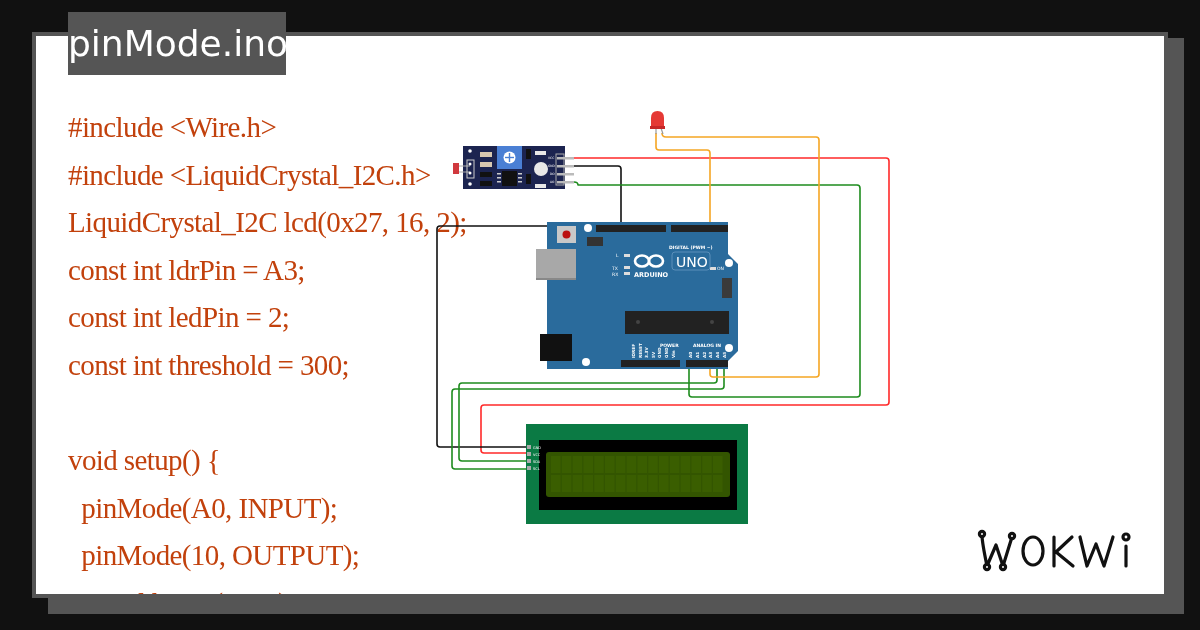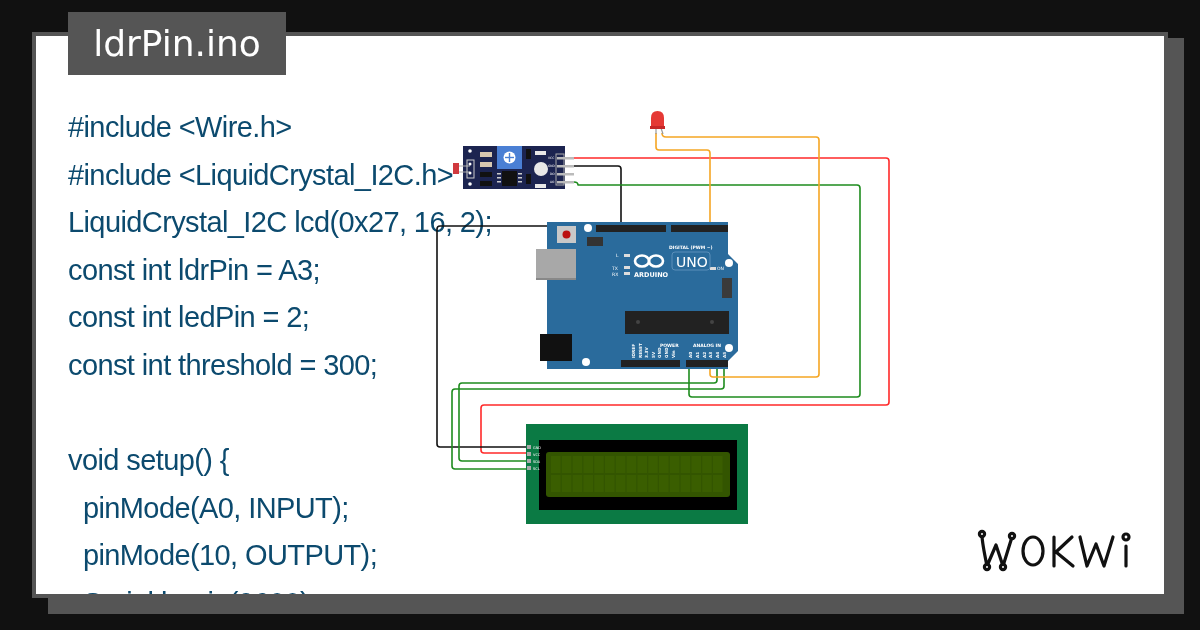--- a/index.html
+++ b/index.html
@@ -1,35 +1,35 @@
 <!DOCTYPE html>
 <html><head>
 <meta charset="utf-8">
 <style>
   html,body{margin:0;padding:0;}
   body{width:1200px;height:630px;background:#111111;position:relative;overflow:hidden;font-family:"DejaVu Sans",sans-serif;}
   .card-shadow{position:absolute;left:48px;top:38px;width:1136px;height:576px;background:#555555;}
   .card{position:absolute;left:32px;top:32px;width:1136px;height:566px;background:#555555;}
   .card-inner{position:absolute;left:4px;top:4px;right:4px;bottom:4px;background:#ffffff;overflow:hidden;}
   .file-tab{position:absolute;left:68px;top:12px;width:218px;height:63px;background:#555555;color:#ffffff;font-family:"DejaVu Sans",sans-serif;font-size:36px;line-height:63px;text-align:center;letter-spacing:0px;z-index:5;}
-  .code{position:absolute;left:32px;top:68px;margin:0;font-family:Liberation Sans, sans-serif;font-size:29px;line-height:47.6px;color:#0c4a6e;white-space:pre;letter-spacing:-0.6px;}
+  .code{position:absolute;left:32px;top:68px;margin:0;font-family:Liberation Serif, serif;font-size:29px;line-height:47.6px;color:#c2410c;white-space:pre;letter-spacing:-0.6px;}
   .code .line{display:block;height:47.6px;}
   svg.circuit{position:absolute;left:0;top:0;width:1200px;height:630px;z-index:3;}
   .wokwi{position:absolute;left:976px;top:528px;z-index:4;}
 </style>
 </head>
 <body>
 
 <div class="card-shadow"></div>
 <div class="card">
   <div class="card-inner">
     <pre class="code"><span class="line">#include &lt;Wire.h&gt;</span><span class="line">#include &lt;LiquidCrystal_I2C.h&gt;</span><span class="line">LiquidCrystal_I2C lcd(0x27, 16, 2);</span><span class="line">const int ldrPin = A3;</span><span class="line">const int ledPin = 2;</span><span class="line">const int threshold = 300;</span><span class="line"></span><span class="line">void setup() {</span><span class="line">  pinMode(A0, INPUT);</span><span class="line">  pinMode(10, OUTPUT);</span><span class="line">  Serial.begin(9600);</span></pre>
   </div>
 </div>
-<div class="file-tab">ldrPin.ino</div>
+<div class="file-tab">pinMode.ino</div>
 
 <svg class="circuit" viewBox="0 0 1200 630" xmlns="http://www.w3.org/2000/svg">
 
   <g fill="none" stroke-width="1.6" stroke-linejoin="round">
 
     <path d="M574 158 H886 Q889 158 889 161 V402 Q889 405 886 405 H484 Q481 405 481 408 V450 Q481 453 484 453 H529" stroke="#ff2a2a"></path>
 
     <path d="M574 166 H618 Q621 166 621 169 V226" stroke="#111111"></path>
     <path d="M621 226 H440 Q437 226 437 229 V444 Q437 447 440 447 H529" stroke="#111111"></path>
 

